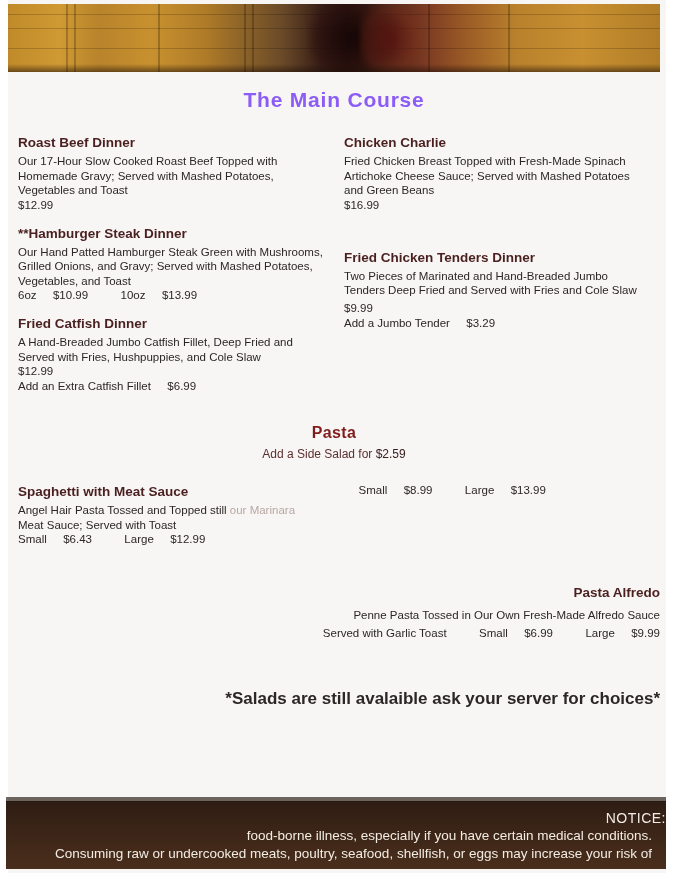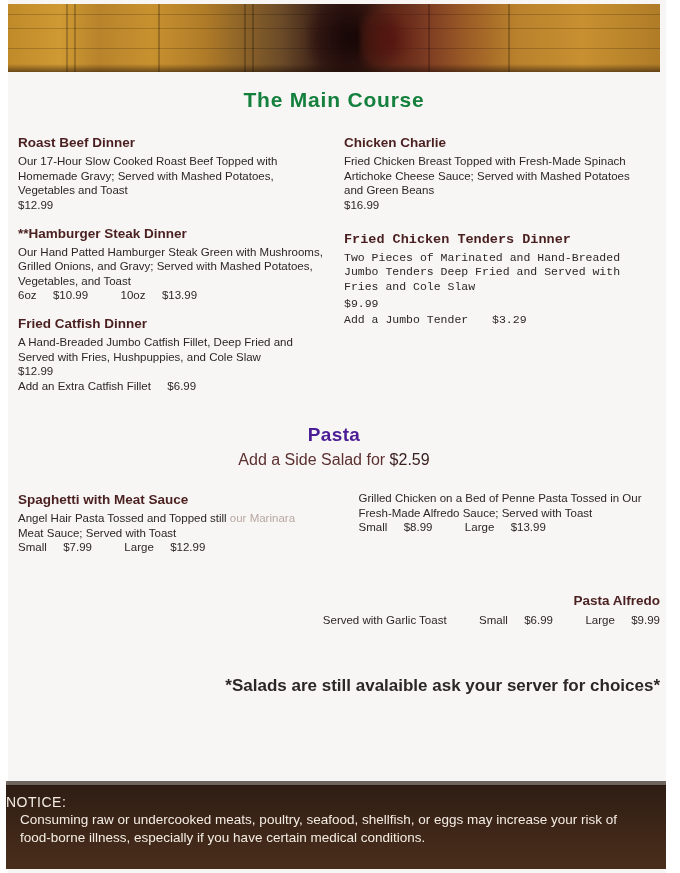--- a/index.html
+++ b/index.html
@@ -110,21 +110,21 @@
     top: 72px;
     width: 652px;
     height: 730px;
   }
   .main-course-title {
     text-align: center;
     margin-top: 16px;
     font-size: 21px;
     font-weight: bold;
     letter-spacing: 0.8px;
-    color: #15803d;
+    color: #8b5cf6;
   }
   .columns {
     position: relative;
     margin-top: 22px;
     display: flex;
     width: 652px;
   }
   .col {
     width: 326px;
     box-sizing: border-box;
@@ -164,27 +164,27 @@
     display: inline-block;
     width: 10px;
   }
 
   
   .pasta-head {
     text-align: center;
     margin-top: 18px;
   }
   .pasta-title {
-    font-size: 19px;
+    font-size: 16px;
     font-weight: bold;
-    color: #4c1d95;
+    color: #7f1d1d;
     letter-spacing: 0.4px;
   }
   .pasta-sub {
-    font-size: 16px;
+    font-size: 12px;
     color: #5c3030;
     margin-top: 5px;
   }
   .pasta-sub .price {
     color: #3a2020;
   }
   .pasta-columns {
     display: flex;
     width: 652px;
     margin-top: 22px;
@@ -204,24 +204,24 @@
     font-weight: bold;
     color: #2c2724;
   }
 
   
   .notice {
     position: absolute;
     left: 6px;
     bottom: 4px;
     width: 660px;
-    height: 84px;
+    height: 68px;
     background: linear-gradient(180deg, #2e1d14 0%, #3a2417 40%, #4a2e1c 100%);
     color: #f3ece3;
-    text-align: left;
+    text-align: right;
     box-sizing: border-box;
     padding-top: 8px;
   }
   .notice-top-edge {
     position: absolute;
     left: 0; top: -4px; width: 660px; height: 5px;
     background: #24150e;
     opacity: 0.65;
   }
   .notice-title {
@@ -301,21 +301,21 @@
       </div>
 
       <div class="col">
 
         <div class="item">
           <div class="item-name">Chicken Charlie</div>
           <div class="item-desc">Fried Chicken Breast Topped with Fresh-Made Spinach Artichoke Cheese Sauce; Served with Mashed Potatoes and Green Beans</div>
           <div class="item-price">$16.99</div>
         </div>
 
-        <div class="item" style="margin-top:18px;font-family:Liberation Mono, monospace;">
+        <div class="item" style="margin-top:36px;">
           <div class="item-name">Fried Chicken Tenders Dinner</div>
           <div class="item-desc">Two Pieces of Marinated and Hand-Breaded Jumbo Tenders Deep Fried and Served with Fries and Cole Slaw</div>
           <div class="item-price" style="display:inline">$9.99</div>
           <div class="price-row">
             <span>Add a Jumbo Tender</span>
             <span class="gap-sm"></span>
             <span>$3.29</span>
           </div>
         </div>
 
@@ -337,63 +337,63 @@
           <div class="item-name">Spaghetti with Meat Sauce</div>
           <div class="item-desc">
             <span>Angel Hair Pasta Tossed and Topped still</span>
             <span class="faint">our Marinara</span>
             <br>
             <span>Meat Sauce; Served with Toast</span>
           </div>
           <div class="price-row">
             <span>Small</span>
             <span class="gap-sm"></span>
-            <span>$7.99</span>
+            <span>$6.43</span>
             <span class="gap"></span>
             <span>Large</span>
             <span class="gap-sm"></span>
             <span>$12.99</span>
           </div>
         </div>
       </div>
 
       <div class="col">
         <div class="item">
-          <div class="item-desc">Grilled Chicken on a Bed of Penne Pasta Tossed in Our Fresh-Made Alfredo Sauce; Served with Toast</div>
           <div class="price-row">
             <span>Small</span>
             <span class="gap-sm"></span>
             <span>$8.99</span>
             <span class="gap"></span>
             <span>Large</span>
             <span class="gap-sm"></span>
             <span>$13.99</span>
           </div>
         </div>
       </div>
     </div>
 
     <div class="center-block">
       <div class="item-name">Pasta Alfredo</div>
+      <div class="item-desc" style="margin-top:6px;">Penne Pasta Tossed in Our Own Fresh-Made Alfredo Sauce</div>
       <div class="price-row" style="margin-top:3px;">
         <span>Served with Garlic Toast</span>
         <span class="gap"></span>
         <span>Small</span>
         <span class="gap-sm"></span>
         <span>$6.99</span>
         <span class="gap"></span>
         <span>Large</span>
         <span class="gap-sm"></span>
         <span>$9.99</span>
       </div>
     </div>
 
     <div class="salads-note">*Salads are still avalaible ask your server for choices*</div>
 
   </div>
 
   <div class="notice">
     <div class="notice-top-edge"></div>
     <div class="notice-title">NOTICE:</div>
+    <div class="notice-text">food-borne illness, especially if you have certain medical conditions.</div>
     <div class="notice-text">Consuming raw or undercooked meats, poultry, seafood, shellfish, or eggs may increase your risk of</div>
-    <div class="notice-text">food-borne illness, especially if you have certain medical conditions.</div>
   </div>
 </div>
 
 </body></html>

